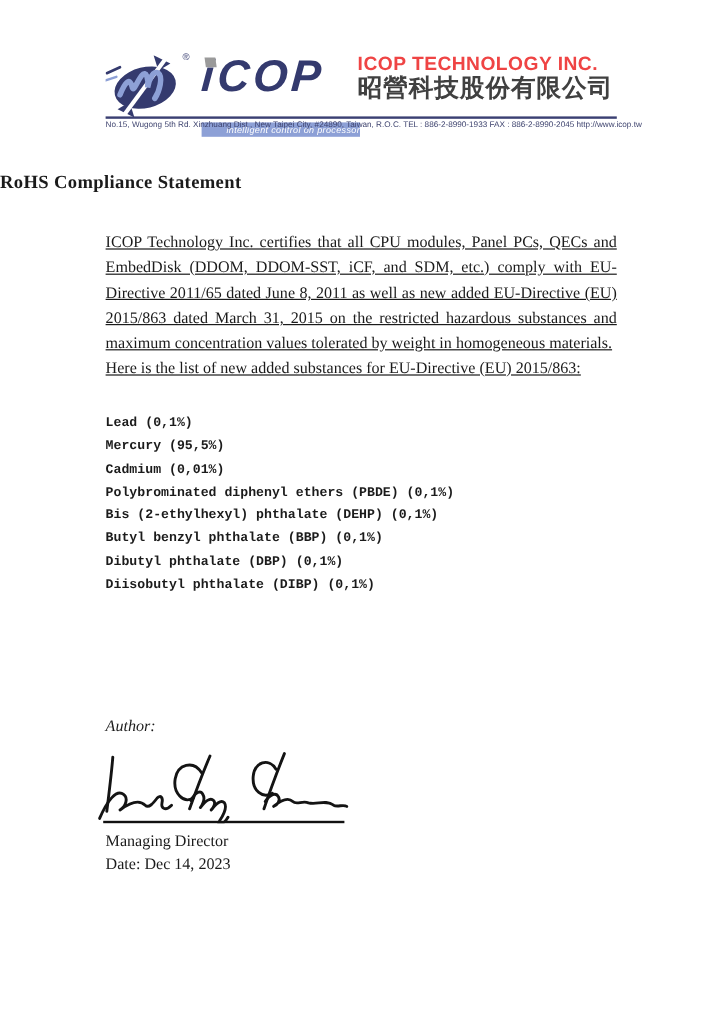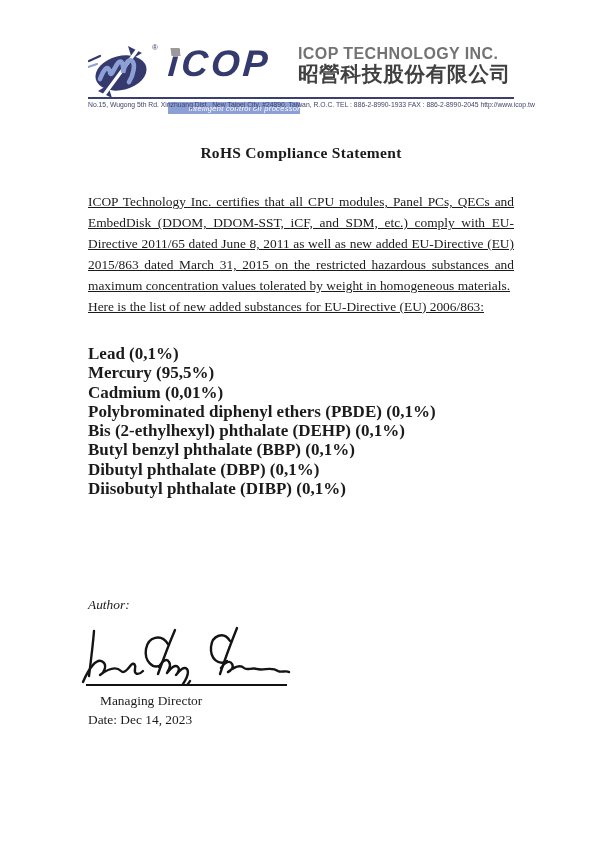--- a/index.html
+++ b/index.html
@@ -30,48 +30,48 @@
     margin-top:18px;height:12px;background:#8da0d6;
     display:flex;align-items:center;justify-content:flex-end;
   }
   .tagline-banner span{
     font-family:"Liberation Sans",sans-serif;font-style:italic;
     font-size:7.5px;color:#ffffff;white-space:nowrap;letter-spacing:0.3px;
   }
   .company-names{position:absolute;left:210px;top:1px;width:216px;}
   .company-en{
     font-family:"Liberation Sans",sans-serif;font-weight:bold;
-    font-size:16px;line-height:17px;color:#737373;letter-spacing:0.4px;white-space:nowrap;
+    font-size:16px;line-height:17px;color:#ef4444;letter-spacing:0.4px;white-space:nowrap;
   }
   .company-zh{
     font-family:"Liberation Sans",sans-serif;font-weight:bold;
     font-size:20.5px;line-height:24px;color:#404040;letter-spacing:0.8px;white-space:nowrap;
   }
   .header-rule{position:absolute;left:0px;top:53px;width:426px;height:2px;background:#3a3f72;}
   .address-line{
     position:absolute;left:0px;top:57px;width:426px;text-align:center;
     font-family:"Liberation Sans",sans-serif;font-size:6.8px;color:#3f446f;white-space:nowrap;
   }
   
   .doc-title{
-    position:absolute;left:0px;top:144px;width:602px;text-align:center;
+    position:absolute;left:0px;top:144px;width:602px;
     font-weight:bold;font-size:15.5px;letter-spacing:0.3px;
   }
   .body-block{position:absolute;left:88px;top:191px;width:426px;text-decoration:underline;}
   .body-paragraph{
     margin:0;text-align:justify;font-size:13.4px;line-height:21px;
   }
   .list-intro{margin:0;font-size:13.4px;line-height:21px;}
   .substances{position:absolute;left:88px;top:344px;width:426px;}
-  .substance-item{font-weight:bold;font-size:17px;line-height:19.3px;}
+  .substance-item{font-weight:bold;font-size:11px;line-height:19.3px;font-family:Liberation Mono, monospace;}
   
   .author-label{position:absolute;left:88px;top:597px;font-size:13.4px;font-style:italic;}
   .signature-svg{position:absolute;left:80px;top:626px;width:212px;height:60px;}
   .signature-line{position:absolute;left:86px;top:684px;width:201px;height:2px;background:#111111;}
-  .signer-title{position:absolute;left:88px;top:693px;font-size:13.4px;margin-left:12px;}
+  .signer-title{position:absolute;left:88px;top:693px;font-size:13.4px;}
   .date-line{position:absolute;left:88px;top:712px;font-size:13.4px;}
 </style>
 </head>
 <body>
 
 <div id="page">
 
   <div class="letterhead">
 
     <svg class="logo-mark" viewBox="0 0 64 52" xmlns="http://www.w3.org/2000/svg">
@@ -104,21 +104,21 @@
     </div>
 
     <div class="header-rule"></div>
     <div class="address-line">No.15, Wugong 5th Rd. Xinzhuang Dist., New Taipei City, #24890, Taiwan, R.O.C.    TEL : 886-2-8990-1933   FAX : 886-2-8990-2045    http://www.icop.tw</div>
   </div>
 
   <div class="doc-title">RoHS Compliance Statement</div>
 
   <div class="body-block">
     <p class="body-paragraph">ICOP Technology Inc. certifies that all CPU modules, Panel PCs, QECs and EmbedDisk (DDOM, DDOM-SST, iCF, and SDM, etc.) comply with EU-Directive 2011/65 dated June 8, 2011 as well as new added EU-Directive (EU) 2015/863 dated March 31, 2015 on the restricted hazardous substances and maximum concentration values tolerated by weight in homogeneous materials.</p>
-    <p class="list-intro">Here is the list of new added substances for EU-Directive (EU) 2006/863:</p>
+    <p class="list-intro">Here is the list of new added substances for EU-Directive (EU) 2015/863:</p>
   </div>
 
   <div class="substances">
     <div class="substance-item">Lead (0,1%)</div>
     <div class="substance-item">Mercury (95,5%)</div>
     <div class="substance-item">Cadmium (0,01%)</div>
     <div class="substance-item">Polybrominated diphenyl ethers (PBDE) (0,1%)</div>
     <div class="substance-item">Bis (2-ethylhexyl) phthalate (DEHP) (0,1%)</div>
     <div class="substance-item">Butyl benzyl phthalate (BBP) (0,1%)</div>
     <div class="substance-item">Dibutyl phthalate (DBP) (0,1%)</div>

